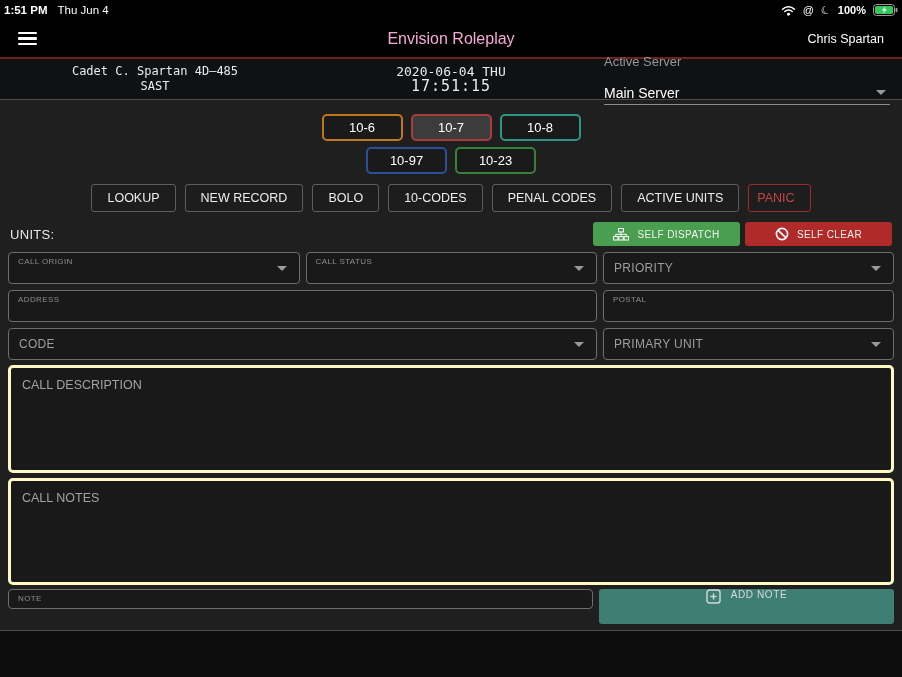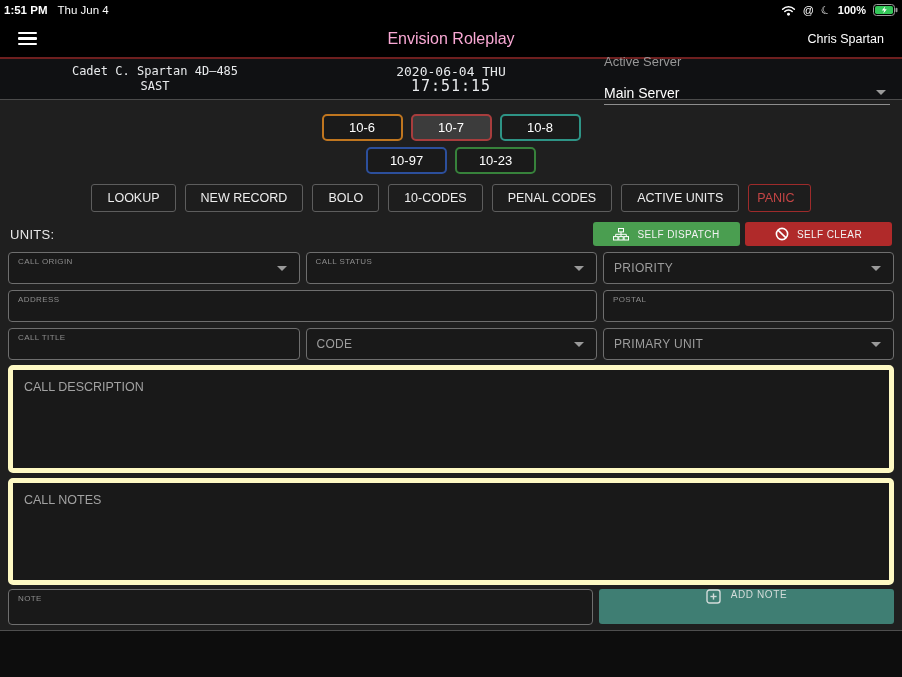--- a/index.html
+++ b/index.html
@@ -54,27 +54,27 @@
   
   .frow { display:flex; gap:6px; margin-top:6px; }
   .field { position:relative; background:#191919; border:1px solid #6e6e6e; border-radius:4px; height:32px; flex:1; }
   .field input { position:absolute; inset:0; width:100%; background:transparent; border:0; outline:none; color:#fff; font-size:13px; padding:12px 9px 2px; font-family:"Liberation Sans", sans-serif; }
   .flabel { position:absolute; top:4px; left:9px; font-size:8px; color:#8d8d8d; letter-spacing:0.4px; z-index:1; pointer-events:none; }
   .ph { position:absolute; left:10px; top:50%; transform:translateY(-50%); font-size:12px; color:#9d9d9d; letter-spacing:0.3px; pointer-events:none; }
   .field .caret { position:absolute; right:12px; top:50%; margin-top:-2px; }
   .block-f { flex:0 0 145px; }
   .postal-f, .col3 { flex:0 0 291px; }
 
-  .ta-wrap { margin-top:5px; height:108px; background:#191919; border:5px solid #fef9c3; border-radius:5px; overflow:hidden; }
+  .ta-wrap { margin-top:5px; height:108px; background:#191919; border:3px solid #fef9c3; border-radius:5px; overflow:hidden; }
   .ta-wrap textarea { width:100%; height:100%; background:transparent; border:0; outline:none; resize:none; color:#fff; font-size:12.5px; padding:10px 11px; font-family:"Liberation Sans", sans-serif; }
   .ta-wrap textarea::placeholder, .field input::placeholder { color:#a2a2a2; opacity:1; }
   .notes-wrap { height:107px; }
 
   .note-row { margin-top:4px; }
-  .note-field { height:36px; }
+  .note-field { height:20px; }
   .add-note-btn { flex:0 0 295px; height:35px; border-radius:3px; display:flex; justify-content:center; gap:10px; font-size:10px; letter-spacing:0.6px; color:#d3dcda; cursor:pointer; }
 
   svg { display:block; }
 </style>
 </head>
 <body>
 
 <div class="status-bar">
   <div class="sb-left">
     <span class="sb-time">1:51 PM</span>
@@ -199,24 +199,20 @@
       <input type="text" style="">
     </div>
     <div class="field postal-f">
       <span class="flabel">POSTAL</span>
       <input type="text" style="">
     </div>
   </div>
 
   <div class="frow">
     <div class="field">
-      <span class="flabel">CALL TITLE</span>
-      <input type="text" style="">
-    </div>
-    <div class="field">
       <span class="ph">CODE</span>
       <span class="caret"></span>
     </div>
     <div class="field col3">
       <span class="ph">PRIMARY UNIT</span>
       <span class="caret"></span>
     </div>
   </div>
 
   <div class="ta-wrap">

